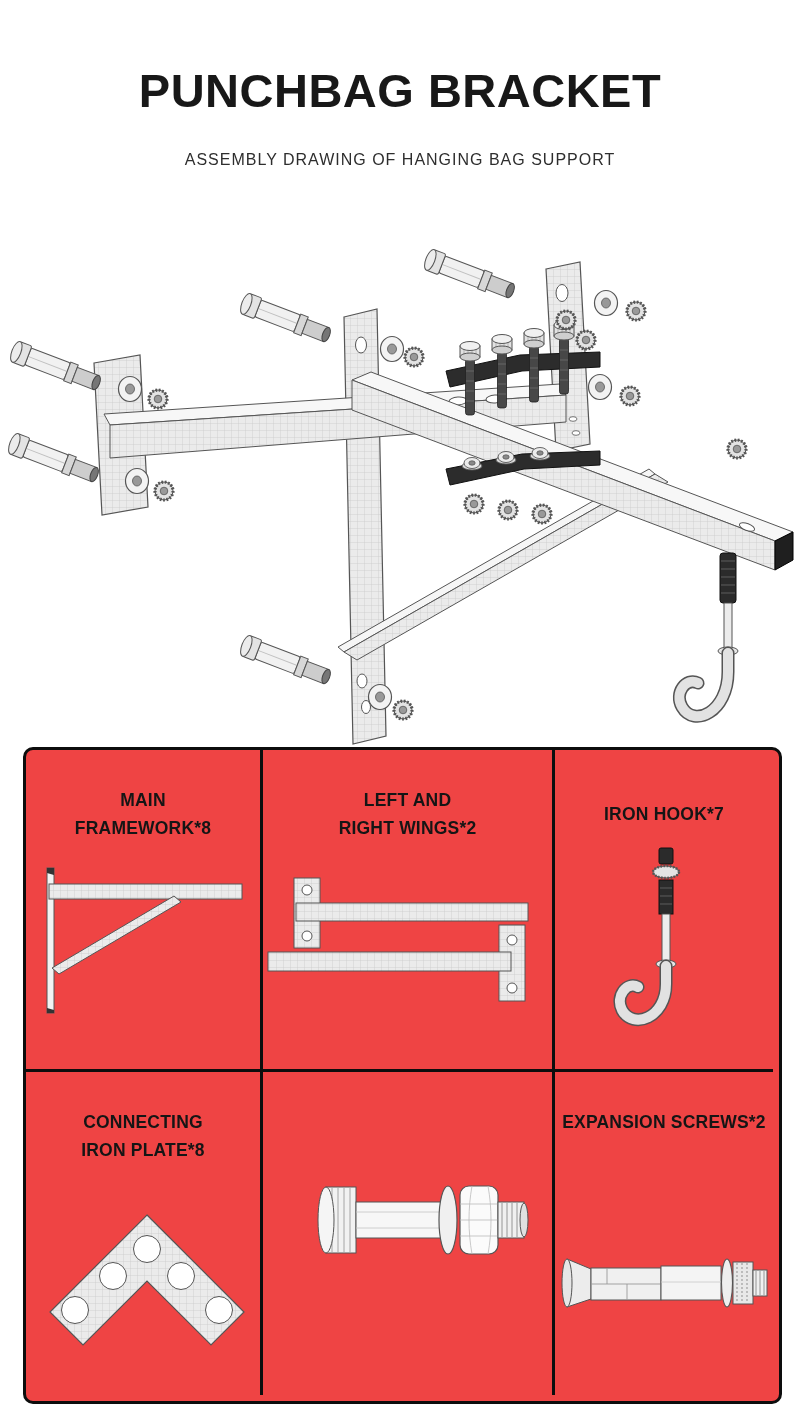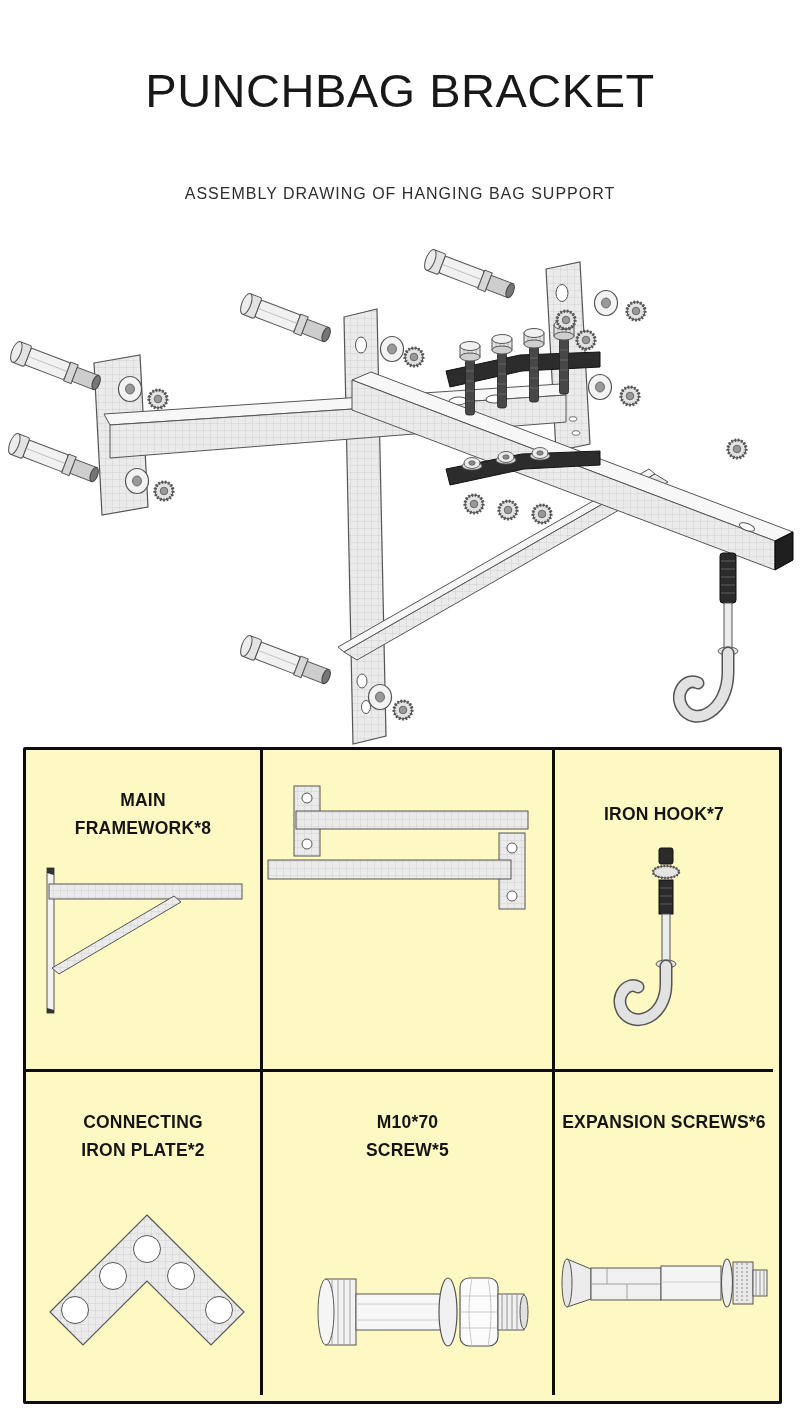--- a/index.html
+++ b/index.html
@@ -1,24 +1,24 @@
 <!DOCTYPE html>
 <html><head>
 <meta charset="utf-8">
 <style>
   html,body{margin:0;padding:0;background:#fff;}
   .page{position:relative;width:800px;height:1422px;background:#fff;overflow:hidden;
         font-family:"Liberation Sans","DejaVu Sans",sans-serif;color:#1a1a1a;}
   .title{position:absolute;top:63px;left:0;width:100%;text-align:center;margin:0;
-         font-size:47px;font-weight:400;letter-spacing:0.5px;color:#181818;}
-  .subtitle{position:absolute;top:185px;left:0;width:100%;text-align:center;margin:0;
+         font-size:47px;font-weight:700;letter-spacing:0.5px;color:#181818;}
+  .subtitle{position:absolute;top:151px;left:0;width:100%;text-align:center;margin:0;
             font-size:16px;font-weight:400;letter-spacing:1px;color:#2e2e2e;}
   .assembly{position:absolute;top:220px;left:0;width:800px;height:525px;}
   .parts-table{position:absolute;top:747px;left:23px;width:753px;height:651px;
-               border:3px solid #0d0d0d;border-radius:2px;background:#fef9c3;
+               border:3px solid #0d0d0d;border-radius:10px;background:#ef4444;
                display:grid;grid-template-columns:237px 292px 218px;grid-template-rows:322px 323px;}
   .cell{display:flex;flex-direction:column;align-items:center;box-sizing:border-box;
         border-right:3px solid #0d0d0d;border-bottom:3px solid #0d0d0d;overflow:hidden;}
   .cell:nth-child(3n){border-right:none;}
   .cell:nth-child(n+4){border-bottom:none;}
   .part-label{margin-top:36px;text-align:center;font-weight:bold;font-size:17.5px;
               line-height:28px;letter-spacing:0.2px;color:#151515;}
   .part-label span{display:block;}
   .cell.single .part-label{margin-top:50px;}
   .cell svg{display:block;margin-top:6px;}
@@ -182,20 +182,24 @@
       <svg viewBox="0 0 237 215" width="237" height="215">
         <rect x="22" y="20" width="7" height="145" fill="#f3f3f3" stroke="#555" stroke-width="1"></rect>
         <polygon points="22,20 29,20 29,27 22,25" fill="#333"></polygon>
         <polygon points="22,160 29,162 29,165 22,165" fill="#333"></polygon>
         <rect x="24" y="36" width="193" height="15" fill="url(#g7)" stroke="#555" stroke-width="1"></rect>
         <polygon points="27,120 34,126 156,54 149,48" fill="url(#g7)" stroke="#555" stroke-width="1"></polygon>
       </svg>
     </div>
 
     <div class="cell">
+      <div class="part-label">
+        <span>LEFT AND</span>
+        <span>RIGHT WINGS*2</span>
+      </div>
       <svg viewBox="0 0 292 215" width="292" height="215">
         <rect x="32" y="30" width="26" height="70" fill="url(#g7)" stroke="#555" stroke-width="1"></rect>
         <rect x="34" y="55" width="232" height="18" fill="url(#g7)" stroke="#555" stroke-width="1"></rect>
         <circle cx="45" cy="42" r="5" fill="#fff" stroke="#555" stroke-width="1"></circle>
         <circle cx="45" cy="88" r="5" fill="#fff" stroke="#555" stroke-width="1"></circle>
         <rect x="237" y="77" width="26" height="76" fill="url(#g7)" stroke="#555" stroke-width="1"></rect>
         <rect x="6" y="104" width="243" height="19" fill="url(#g7)" stroke="#555" stroke-width="1"></rect>
         <circle cx="250" cy="92" r="5" fill="#fff" stroke="#555" stroke-width="1"></circle>
         <circle cx="250" cy="140" r="5" fill="#fff" stroke="#555" stroke-width="1"></circle>
       </svg>
@@ -216,37 +220,33 @@
         <rect x="107" y="80" width="8" height="48" fill="#ededed" stroke="#555" stroke-width="1"></rect>
         <ellipse cx="111" cy="130" rx="10" ry="4" fill="#e5e5e5" stroke="#555" stroke-width="1"></ellipse>
         <path d="M111,132 L111,150 C111,184 78,196 67,176 C60,162 72,147 83,153" fill="none" stroke="#555" stroke-width="13" stroke-linecap="round"></path>
         <path d="M111,132 L111,150 C111,184 78,196 67,176 C60,162 72,147 83,153" fill="none" stroke="#e2e2e2" stroke-width="10" stroke-linecap="round"></path>
       </svg>
     </div>
 
     <div class="cell">
       <div class="part-label">
         <span>CONNECTING</span>
-        <span>IRON PLATE*2</span>
+        <span>IRON PLATE*8</span>
       </div>
       <svg viewBox="0 0 237 215" width="237" height="215">
         <polygon points="122,45 219,142 186,175 122,111 58,175 25,142" fill="url(#g7)" stroke="#555" stroke-width="1.2"></polygon>
         <circle cx="122" cy="79" r="13.5" fill="#fff" stroke="#555" stroke-width="1"></circle>
         <circle cx="88" cy="106" r="13.5" fill="#fff" stroke="#555" stroke-width="1"></circle>
         <circle cx="156" cy="106" r="13.5" fill="#fff" stroke="#555" stroke-width="1"></circle>
         <circle cx="50" cy="140" r="13.5" fill="#fff" stroke="#555" stroke-width="1"></circle>
         <circle cx="194" cy="140" r="13.5" fill="#fff" stroke="#555" stroke-width="1"></circle>
       </svg>
     </div>
 
     <div class="cell">
-      <div class="part-label">
-        <span>M10*70</span>
-        <span>SCREW*5</span>
-      </div>
       <svg viewBox="0 0 292 215" width="292" height="215">
         <rect x="64" y="109" width="30" height="66" fill="#f2f2f2" stroke="#555" stroke-width="1"></rect>
         <line x1="70" y1="110" x2="70" y2="174" stroke="#9c9c9c" stroke-width="0.9"></line>
         <line x1="76" y1="110" x2="76" y2="174" stroke="#9c9c9c" stroke-width="0.9"></line>
         <line x1="82" y1="110" x2="82" y2="174" stroke="#9c9c9c" stroke-width="0.9"></line>
         <line x1="88" y1="110" x2="88" y2="174" stroke="#9c9c9c" stroke-width="0.9"></line>
         <ellipse cx="64" cy="142" rx="8" ry="33" fill="#f5f5f5" stroke="#555" stroke-width="1"></ellipse>
         <rect x="94" y="124" width="86" height="36" fill="#f7f7f7" stroke="#555" stroke-width="1"></rect>
         <line x1="94" y1="134" x2="180" y2="134" stroke="#c4c4c4" stroke-width="0.8"></line>
         <line x1="94" y1="150" x2="180" y2="150" stroke="#c4c4c4" stroke-width="0.8"></line>
@@ -258,21 +258,21 @@
         <line x1="240" y1="125" x2="240" y2="159" stroke="#8a8a8a" stroke-width="0.9"></line>
         <line x1="245" y1="125" x2="245" y2="159" stroke="#8a8a8a" stroke-width="0.9"></line>
         <line x1="250" y1="125" x2="250" y2="159" stroke="#8a8a8a" stroke-width="0.9"></line>
         <line x1="255" y1="125" x2="255" y2="159" stroke="#8a8a8a" stroke-width="0.9"></line>
         <ellipse cx="262" cy="142" rx="4" ry="17" fill="#e0e0e0" stroke="#555" stroke-width="1"></ellipse>
       </svg>
     </div>
 
     <div class="cell">
       <div class="part-label">
-        <span>EXPANSION SCREWS*6</span>
+        <span>EXPANSION SCREWS*2</span>
       </div>
       <svg viewBox="0 0 218 215" width="218" height="215">
         <polygon points="12,117 36,127 36,157 12,165" fill="#ececec" stroke="#555" stroke-width="1"></polygon>
         <ellipse cx="12" cy="141" rx="5" ry="24" fill="#e6e6e6" stroke="#555" stroke-width="1"></ellipse>
         <rect x="36" y="126" width="70" height="32" fill="#f0f0f0" stroke="#555" stroke-width="1"></rect>
         <line x1="36" y1="142" x2="106" y2="142" stroke="#999" stroke-width="0.9"></line>
         <line x1="52" y1="126" x2="52" y2="142" stroke="#999" stroke-width="0.9"></line>
         <line x1="72" y1="142" x2="72" y2="158" stroke="#999" stroke-width="0.9"></line>
         <rect x="106" y="124" width="60" height="34" fill="#f4f4f4" stroke="#555" stroke-width="1"></rect>
         <line x1="106" y1="140" x2="166" y2="140" stroke="#c9c9c9" stroke-width="0.8"></line>

